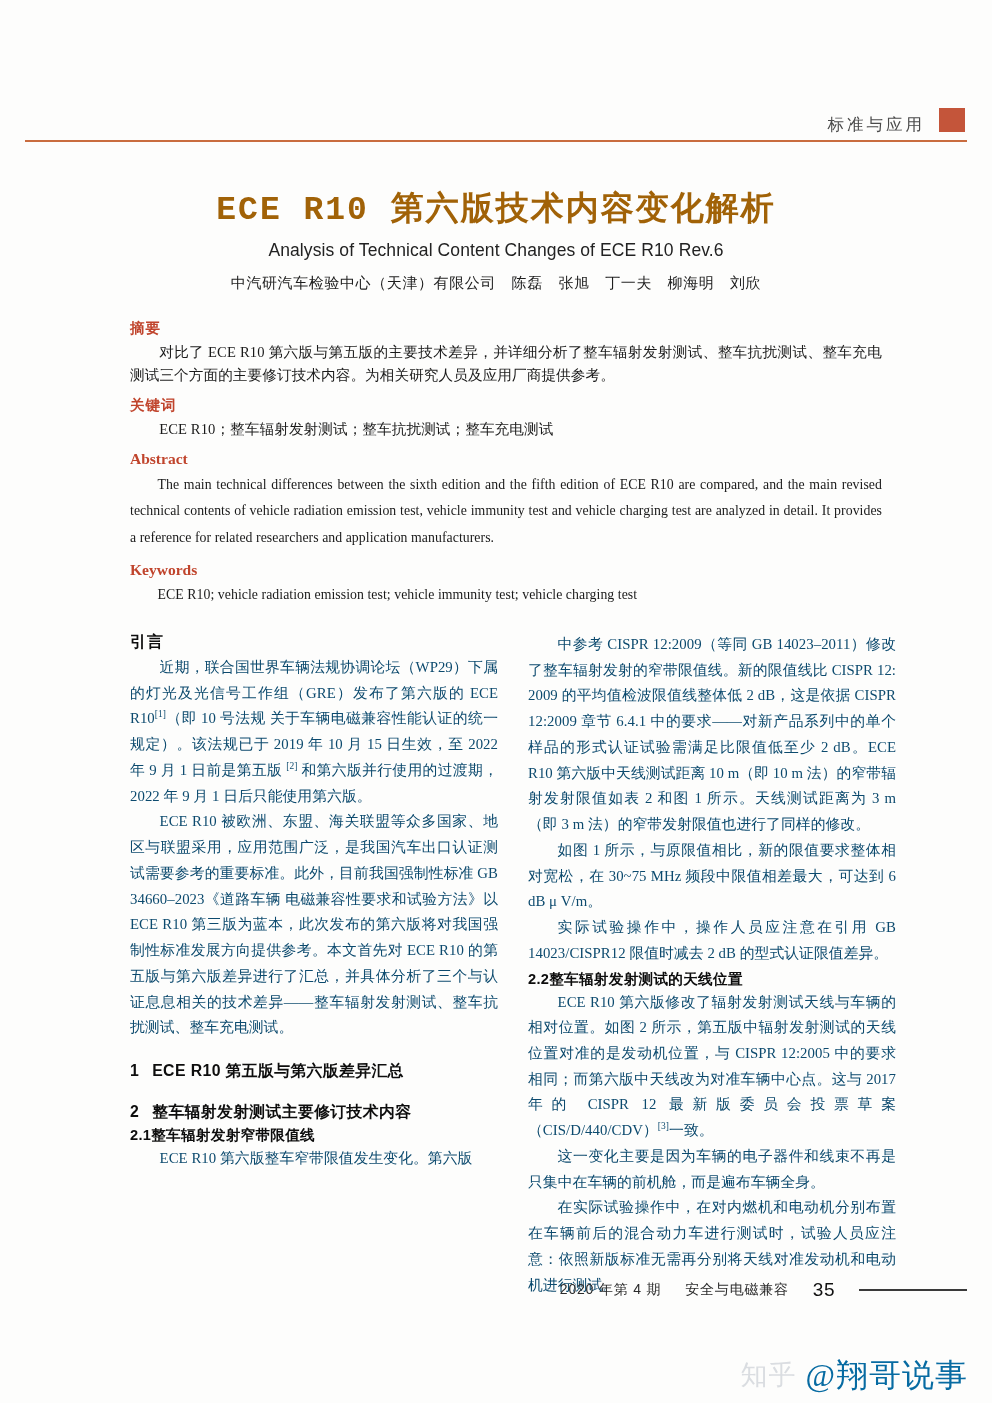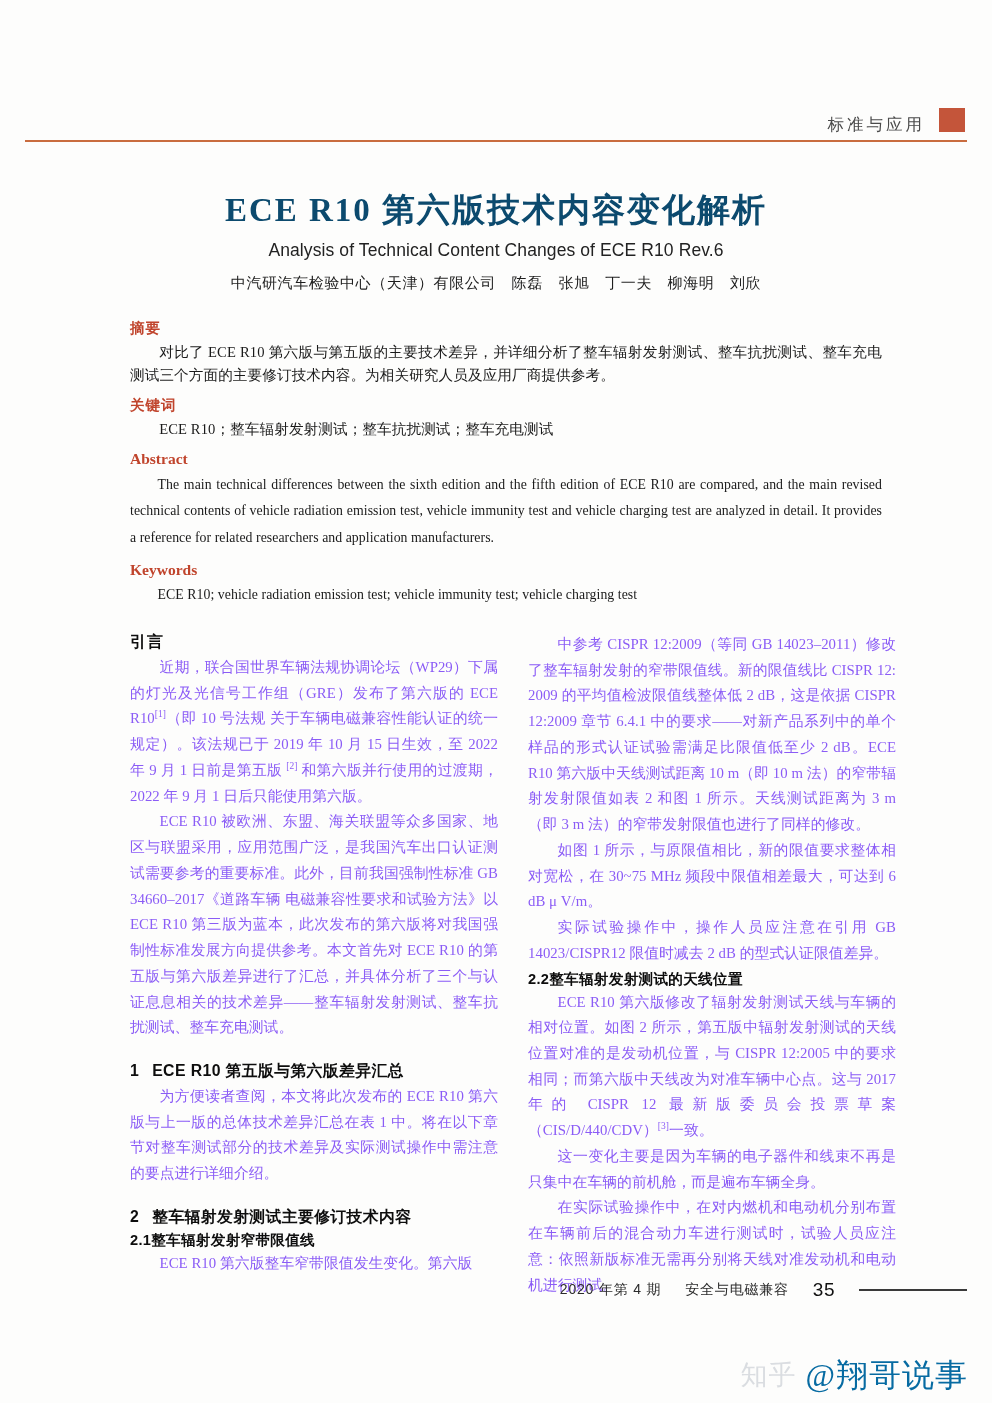--- a/index.html
+++ b/index.html
@@ -62,25 +62,25 @@
 
   
   .titleblock {
     position: absolute;
     left: 60px;
     right: 60px;
     top: 190px;
     text-align: center;
   }
   .title-cn {
-    font-family: Liberation Serif, serif;
+    font-family: Liberation Mono, monospace;
     font-size: 33px;
     font-weight: 600;
     letter-spacing: 2px;
-    color: #0c4a6e;
+    color: #a16207;
     line-height: 1.25;
     white-space: nowrap;
   }
   .title-en {
     font-family: "Liberation Sans", "DejaVu Sans", sans-serif;
     font-size: 17.5px;
     color: #222;
     margin-top: 9px;
     letter-spacing: 0.1px;
   }
@@ -145,21 +145,21 @@
     width: 368px;
     flex: 0 0 368px;
   }
   p.body {
     margin: 0;
     font-size: 14.8px;
     line-height: 1.74;
     text-align: justify;
     text-indent: 2em;
     letter-spacing: 0.05px;
-    color: #8b5cf6;
+    color: #0c4a6e;
   }
   p.body.nogap { text-indent: 2em; }
 
   h2.sec {
     font-family: "Liberation Sans", "DejaVu Sans", sans-serif;
     font-size: 15.8px;
     font-weight: bold;
     margin: 20px 0 2px 0;
     letter-spacing: 0.4px;
     color: #0d0d0d;
@@ -274,24 +274,23 @@
     <div class="ab-body en kw">ECE R10; vehicle radiation emission test; vehicle immunity test; vehicle charging test</div>
   </div>
 
   <div class="columns">
 
     <div class="col">
       <h2 class="intro">引言</h2>
 
       <p class="body"><span>近期，联合国世界车辆法规协调论坛（WP29）下属的灯光及光信号工作组（GRE）发布了第六版的 ECE R10</span><sup class="cite">[1]</sup><span>（即 10 号法规 关于车辆电磁兼容性能认证的统一规定）。该法规已于 2019 年 10 月 15 日生效，至 2022 年 9 月 1 日前是第五版 </span><sup class="cite">[2]</sup><span> 和第六版并行使用的过渡期，2022 年 9 月 1 日后只能使用第六版。</span></p>
 
-      <p class="body">ECE R10 被欧洲、东盟、海关联盟等众多国家、地区与联盟采用，应用范围广泛，是我国汽车出口认证测试需要参考的重要标准。此外，目前我国强制性标准 GB 34660–2017《道路车辆 电磁兼容性要求和试验方法》以 ECE R10 第三版为蓝本，此次发布的第六版将对我国强制性标准发展方向提供参考。本文首先对 ECE R10 的第五版与第六版差异进行了汇总，并具体分析了三个与认证息息相关的技术差异——整车辐射发射测试、整车抗扰测试、整车充电测试。</p>
+      <p class="body">ECE R10 被欧洲、东盟、海关联盟等众多国家、地区与联盟采用，应用范围广泛，是我国汽车出口认证测试需要参考的重要标准。此外，目前我国强制性标准 GB 34660–2023《道路车辆 电磁兼容性要求和试验方法》以 ECE R10 第三版为蓝本，此次发布的第六版将对我国强制性标准发展方向提供参考。本文首先对 ECE R10 的第五版与第六版差异进行了汇总，并具体分析了三个与认证息息相关的技术差异——整车辐射发射测试、整车抗扰测试、整车充电测试。</p>
 
       <h2 class="sec"><span class="num">1</span><span>ECE R10 第五版与第六版差异汇总</span></h2>
-      <p class="body">为方便读者查阅，本文将此次发布的 ECE R10 第六版与上一版的总体技术差异汇总在表 1 中。将在以下章节对整车测试部分的技术差异及实际测试操作中需注意的要点进行详细介绍。</p>
 
       <h2 class="sec"><span class="num">2</span><span>整车辐射发射测试主要修订技术内容</span></h2>
       <h3 class="subsec"><span class="num">2.1</span><span>整车辐射发射窄带限值线</span></h3>
       <p class="body">ECE R10 第六版整车窄带限值发生变化。第六版</p>
     </div>
 
     <div class="col">
       <p class="body nogap">中参考 CISPR 12:2009（等同 GB 14023–2011）修改了整车辐射发射的窄带限值线。新的限值线比 CISPR 12: 2009 的平均值检波限值线整体低 2 dB，这是依据 CISPR 12:2009 章节 6.4.1 中的要求——对新产品系列中的单个样品的形式认证试验需满足比限值低至少 2 dB。ECE R10 第六版中天线测试距离 10 m（即 10 m 法）的窄带辐射发射限值如表 2 和图 1 所示。天线测试距离为 3 m（即 3 m 法）的窄带发射限值也进行了同样的修改。</p>
       <p class="body">如图 1 所示，与原限值相比，新的限值要求整体相对宽松，在 30~75 MHz 频段中限值相差最大，可达到 6 dB μ V/m。</p>
       <p class="body">实际试验操作中，操作人员应注意在引用 GB 14023/CISPR12 限值时减去 2 dB 的型式认证限值差异。</p>

